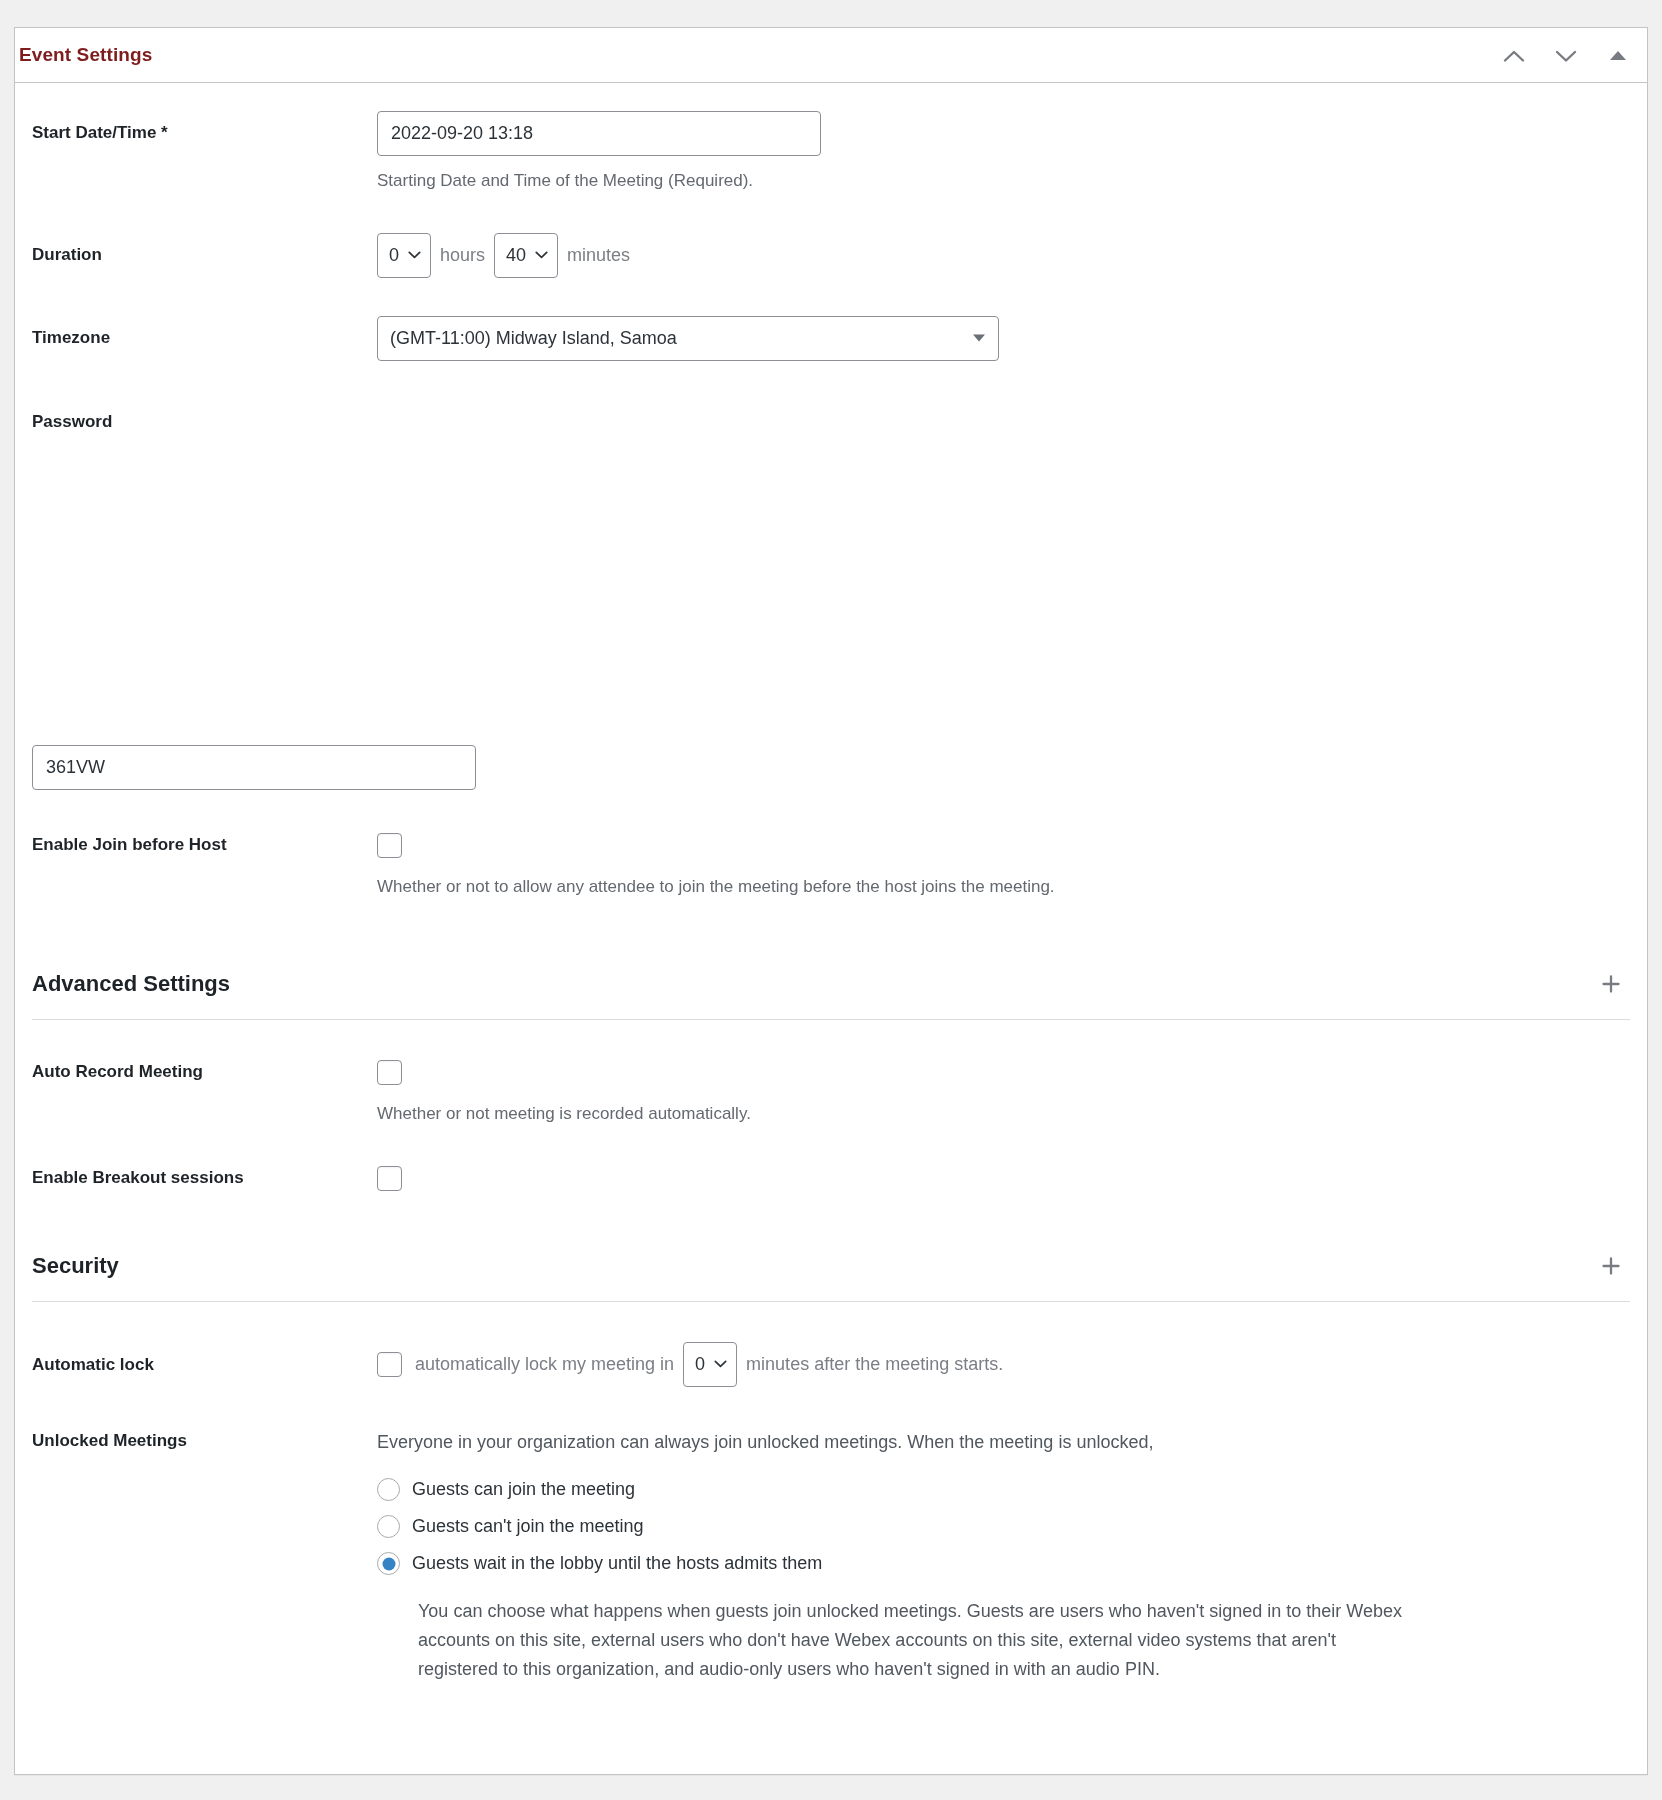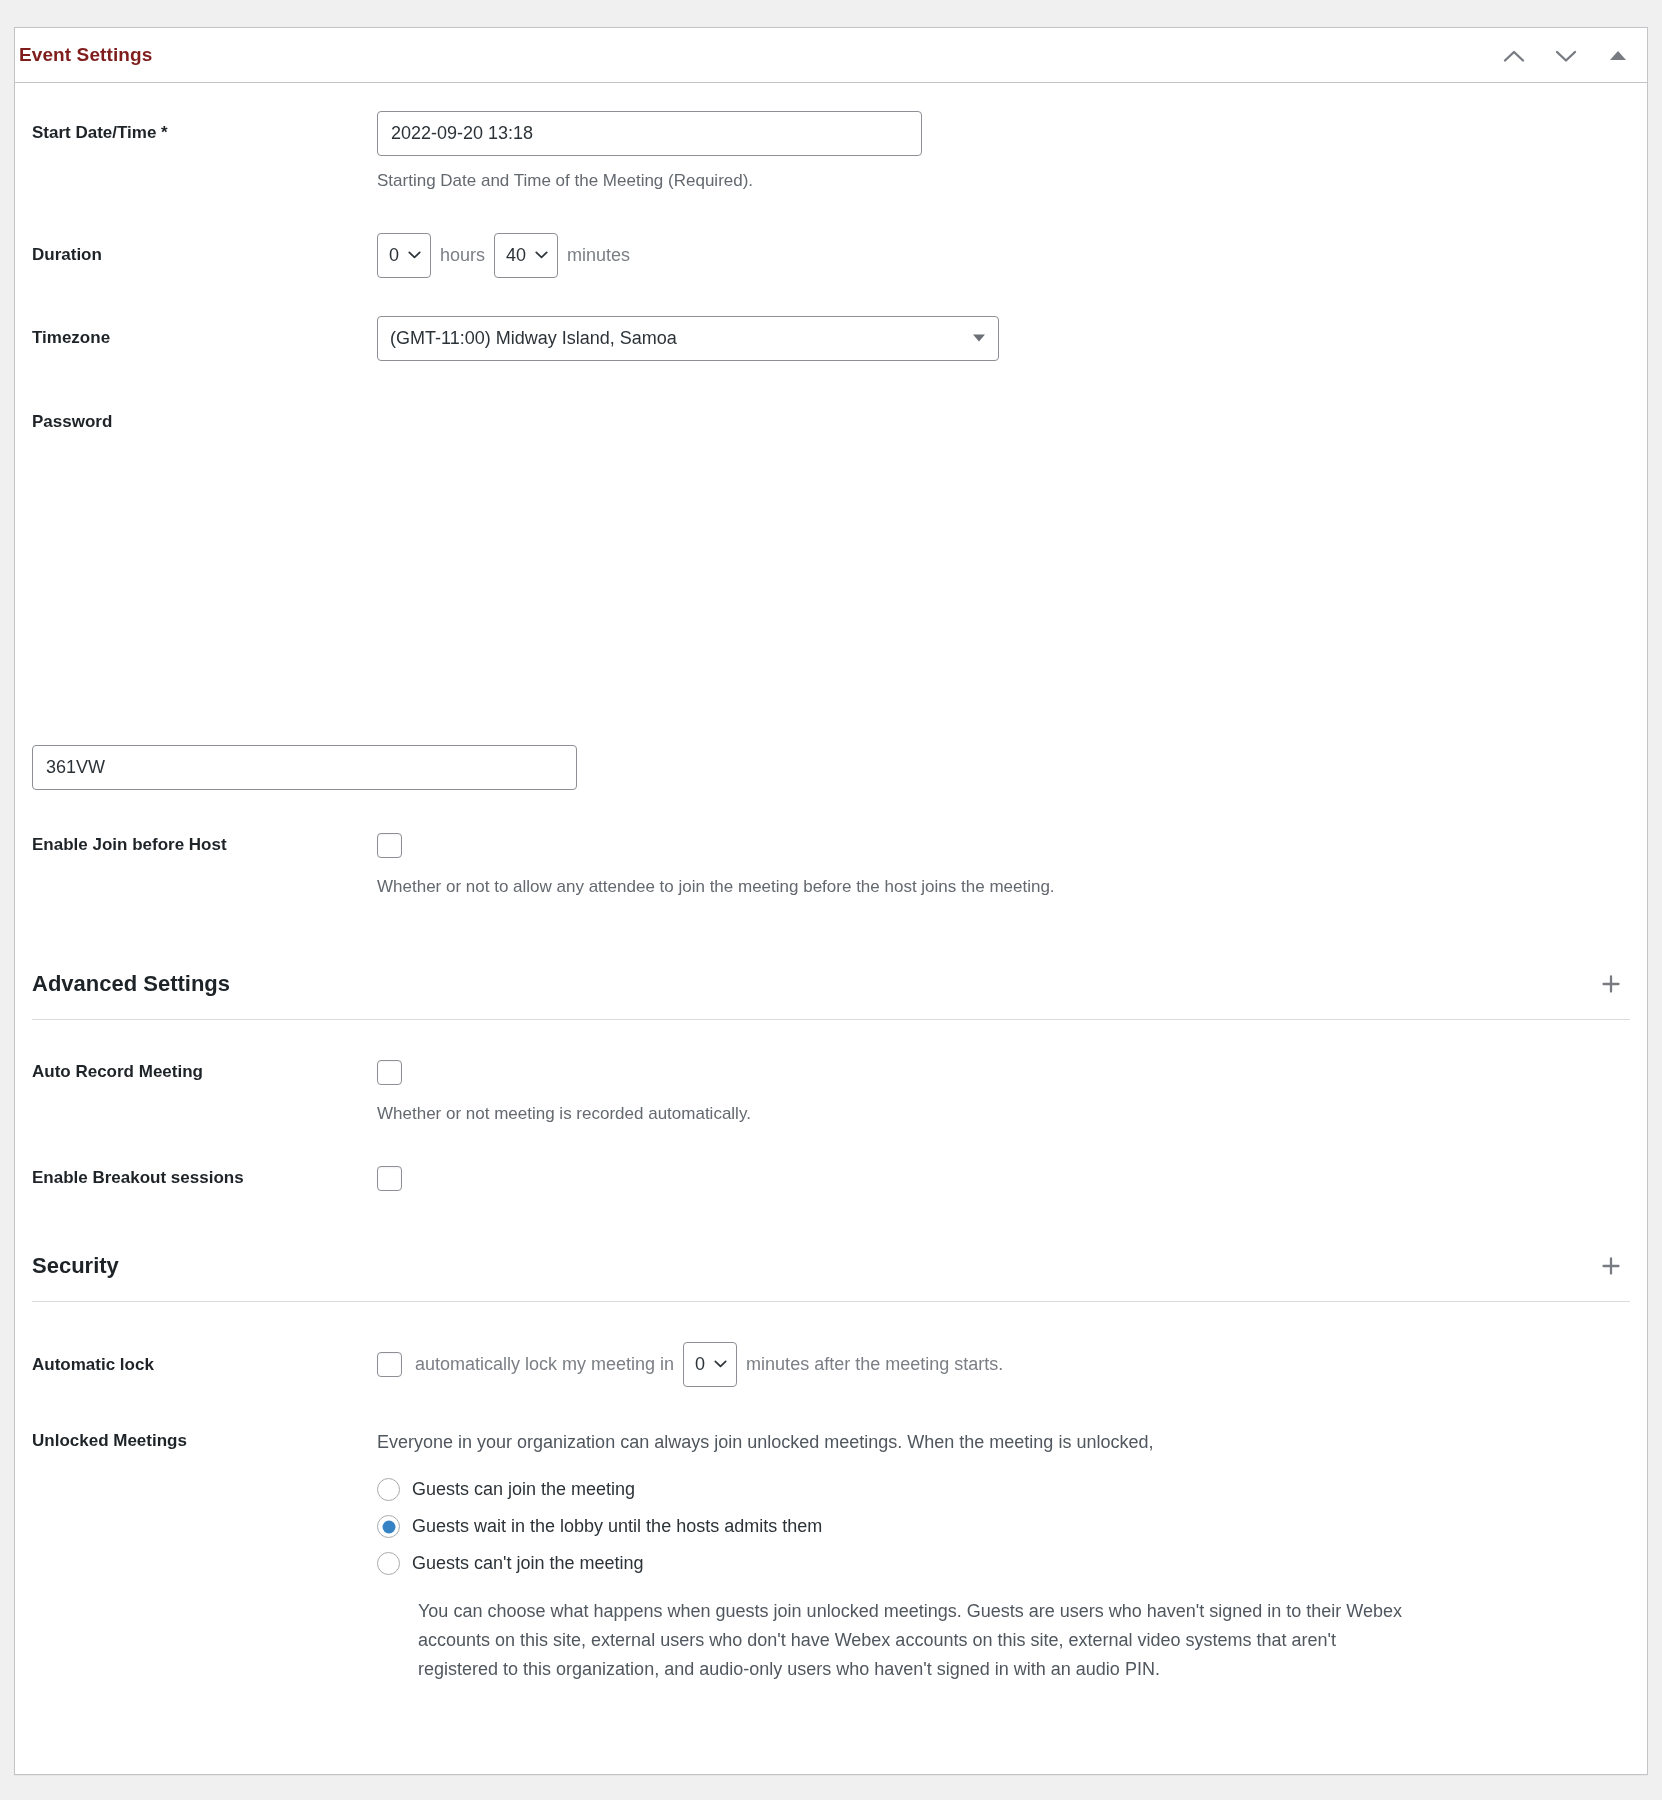--- a/index.html
+++ b/index.html
@@ -64,21 +64,21 @@
 
   .desc {
     font-size: 17px;
     color: #646970;
     line-height: 1.45;
   }
 
   
   .txt {
     height: 45px;
-    width: 545px;
+    width: 444px;
     border: 1px solid #8c8f94;
     border-radius: 4px;
     background: #fff;
     font-family: "Liberation Sans", sans-serif;
     font-size: 18px;
     color: #2c3338;
     padding: 0 13px;
     outline: none;
   }
   .sel-wrap {
@@ -359,27 +359,27 @@
       <div class="row-label" style="padding-top:1px;">Unlocked Meetings</div>
       <div class="row-field">
         <div class="lead">Everyone in your organization can always join unlocked meetings. When the meeting is unlocked,</div>
 
         <div class="radio-line" style="margin-top:23px;">
           <input class="rd" type="radio" name="unlocked" style="">
           <span class="radio-label">Guests can join the meeting</span>
         </div>
 
         <div class="radio-line">
+          <input class="rd" type="radio" name="unlocked" style="">
+          <span class="radio-label">Guests can't join the meeting</span>
+        </div>
+
+        <div class="radio-line">
           <input class="rd" type="radio" name="unlocked" checked="" style="">
           <span class="radio-label">Guests wait in the lobby until the hosts admits them</span>
         </div>
 
-        <div class="radio-line">
-          <input class="rd" type="radio" name="unlocked" style="">
-          <span class="radio-label">Guests can't join the meeting</span>
-        </div>
-
         <div class="para" style="margin-top:22px;">You can choose what happens when guests join unlocked meetings. Guests are users who haven't signed in to their Webex accounts on this site, external users who don't have Webex accounts on this site, external video systems that aren't registered to this organization, and audio-only users who haven't signed in with an audio PIN.</div>
       </div>
     </div>
 
   </div>
 </div>
 
 </body></html>

